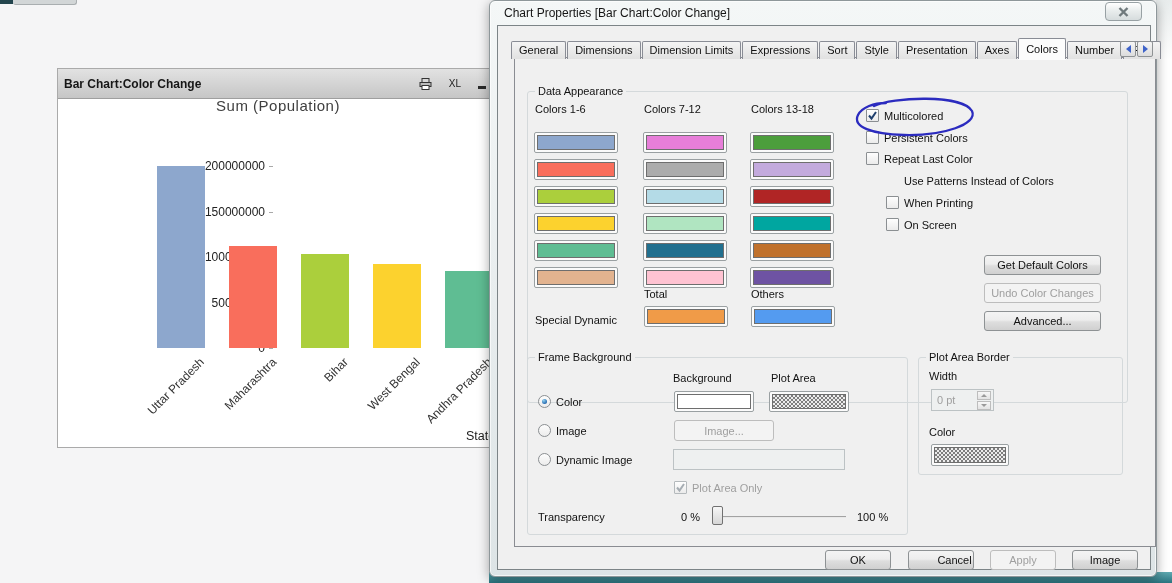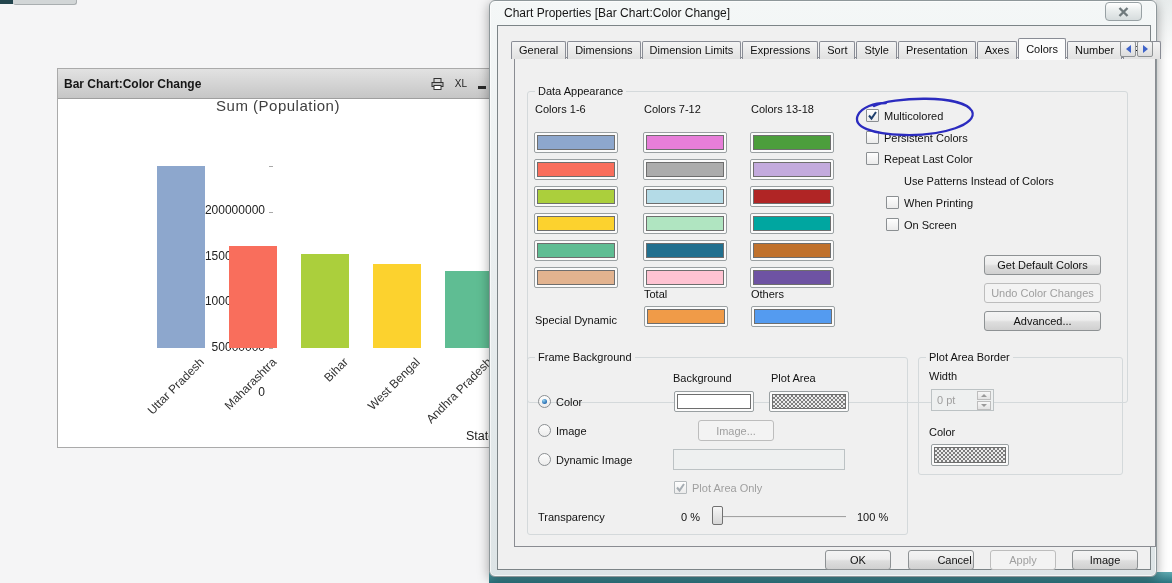--- a/index.html
+++ b/index.html
@@ -10,26 +10,26 @@
   
   .edge-dark { left:0; top:0; width:13px; height:4px; background:#23454d; }
   .edge-tab  { left:13px; top:0; width:64px; height:5px; background:#d2d6d7; border-bottom:1px solid #a9aeb0; border-right:1px solid #a9aeb0; border-radius:0 0 3px 3px; }
   .right-gap { left:1156px; top:0; width:16px; height:583px; background:linear-gradient(#e8ecec, #ffffff 60px); }
   .teal-strip { left:489px; top:572px; width:683px; height:11px; background:linear-gradient(#5fa9b1, #2a747f); z-index:1; }
 
   
   .chart-window { left:57px; top:68px; width:436px; height:380px; background:#fff; border:1px solid #aaaaaa; z-index:2; }
   .cw-caption { position:absolute; left:0; top:0; right:0; height:30px; background:linear-gradient(#e2e2e2,#c6c6c6); border-bottom:1px solid #9f9f9f; display:flex; align-items:center; padding:0 6px; }
   .cw-title { font-size:12px; font-weight:bold; color:#161616; flex:1; }
-  .cw-icons { display:flex; align-items:center; gap:11px; }
+  .cw-icons { display:flex; align-items:center; gap:17px; }
   .cw-xl { font-size:10px; color:#222; }
   .cw-min { width:8px; height:3px; background:#2a2a2a; margin-top:7px; }
   .plot { position:absolute; left:1px; top:21px; width:434px; height:358px; }
   .chart-title { position:absolute; left:40px; top:28px; width:360px; text-align:center; font-size:15px; color:#3f3f3f; letter-spacing:0.5px; }
-  .ytick-label { position:absolute; font-size:12px; color:#222; text-align:right; width:110px;margin-top:44px; }
+  .ytick-label { position:absolute; font-size:12px; color:#222; text-align:right; width:110px; }
   .ytick-mark { position:absolute; width:4px; height:1px; background:#a9a9a9; }
   .bar { position:absolute; width:48px; }
   .xlabel { position:absolute; font-size:12px; color:#333; white-space:nowrap; transform:rotate(-45deg); transform-origin:100% 0; }
   .state-label { position:absolute; left:407px; top:339px; font-size:12.5px; color:#1c1c1c; }
 
   
   .dlg { left:489px; top:0; width:668px; height:577px; z-index:5; border:1px solid #8e979a; border-radius:6px;
          background:linear-gradient(#f4f7f7,#dde4e6); box-shadow:inset 0 0 0 1px rgba(255,255,255,.65), 0 3px 12px rgba(0,0,0,.35); }
   .dlg-title { position:absolute; left:14px; top:5px; font-size:12px; color:#151515; }
   .dlg-close { position:absolute; left:615px; top:1px; width:37px; height:19px; border:1px solid #98a1a4; border-radius:4px;
@@ -290,21 +290,21 @@
         <span class="lbl" style="left:28px; top:38px;">Color</span>
         <div class="swatch" style="left:146px; top:33px; width:80px; height:21px;">
             <i style="background:#ffffff;"></i>
           </div>
         <div class="swatch" style="left:241px; top:33px; width:80px; height:21px;">
             <i class="checker"></i>
           </div>
 
         <span class="rad" style="left:10px; top:66px;"></span>
         <span class="lbl" style="left:28px; top:67px;">Image</span>
-        <div class="btn disabled" style="left:146px; top:62px; width:76px; height:21px;margin-left:24px;">
+        <div class="btn disabled" style="left:146px; top:62px; width:100px; height:21px;">
             <span>Image...</span>
           </div>
 
         <span class="rad" style="left:10px; top:95px;"></span>
         <span class="lbl" style="left:28px; top:96px;">Dynamic Image</span>
         <div class="input-dis" style="left:145px; top:91px; width:172px; height:21px;"><span style="font-size:11px;color:#9f9f9f;"></span></div>
 
         <span class="cb on" style="left:146px; top:123px; border-color:#b4b9bc;">
           <svg width="13" height="13" viewBox="0 0 13 13" style="display:block;">
               <path d="M3 6.5 L5.5 9.5 L10 3" stroke="#a6adb3" stroke-width="2" fill="none"></path>

